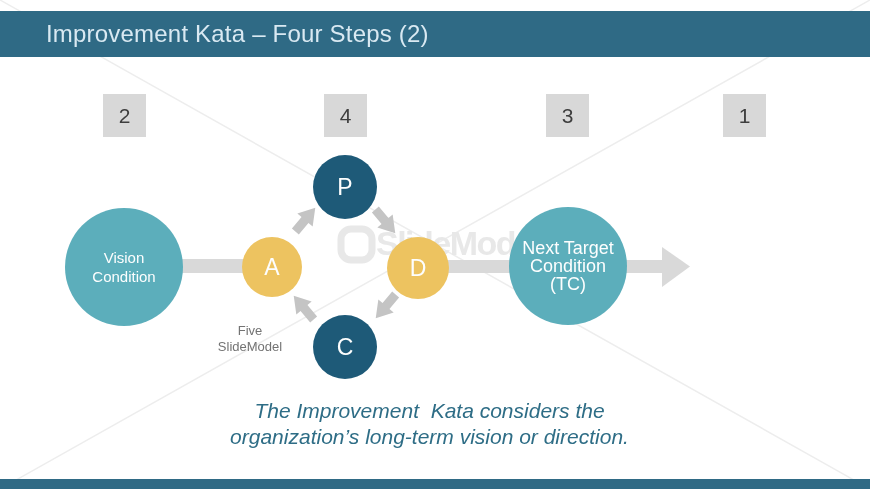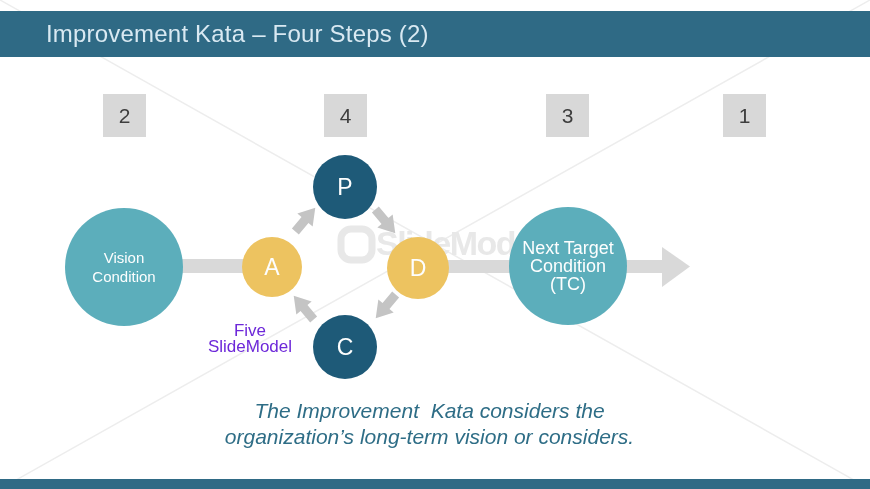--- a/index.html
+++ b/index.html
@@ -35,21 +35,21 @@
   .ntc{left:509px;top:207px;font-size:18px;line-height:18px;}
   .vision{left:686px;top:208px;}
   .small{width:64px;height:64px;font-size:23px;}
   .p{left:313px;top:155px;background:#1E5A78;}
   .c{left:313px;top:315px;background:#1E5A78;}
   .a{left:242px;top:237px;width:60px;height:60px;background:#EDC360;}
   .d{left:387px;top:237px;width:62px;height:62px;background:#EDC360;}
 
   
   .fiveq{position:absolute;left:200px;top:323px;width:100px;z-index:3;text-align:center;
-         color:#6d28d9;font-size:17px;line-height:16px;}
+         color:#737373;font-size:13px;line-height:16px;}
 
   
   .caption{position:absolute;left:177px;top:398px;width:505px;z-index:3;text-align:center;
            color:#2E6D86;font-size:21px;line-height:26px;font-style:italic;}
   .caption div{white-space:pre-wrap;}
 </style>
 </head>
 <body>
 
 <div class="slide">
@@ -108,18 +108,18 @@
   </div>
 
 
   <div class="fiveq">
     <div>Five</div>
     <div>SlideModel</div>
   </div>
 
   <div class="caption">
     <div>The Improvement  Kata considers the</div>
-    <div>organization’s long-term vision or considers.</div>
+    <div>organization’s long-term vision or direction.</div>
   </div>
 
   <div class="bottombar"></div>
 
 </div>
 
 </body></html>

